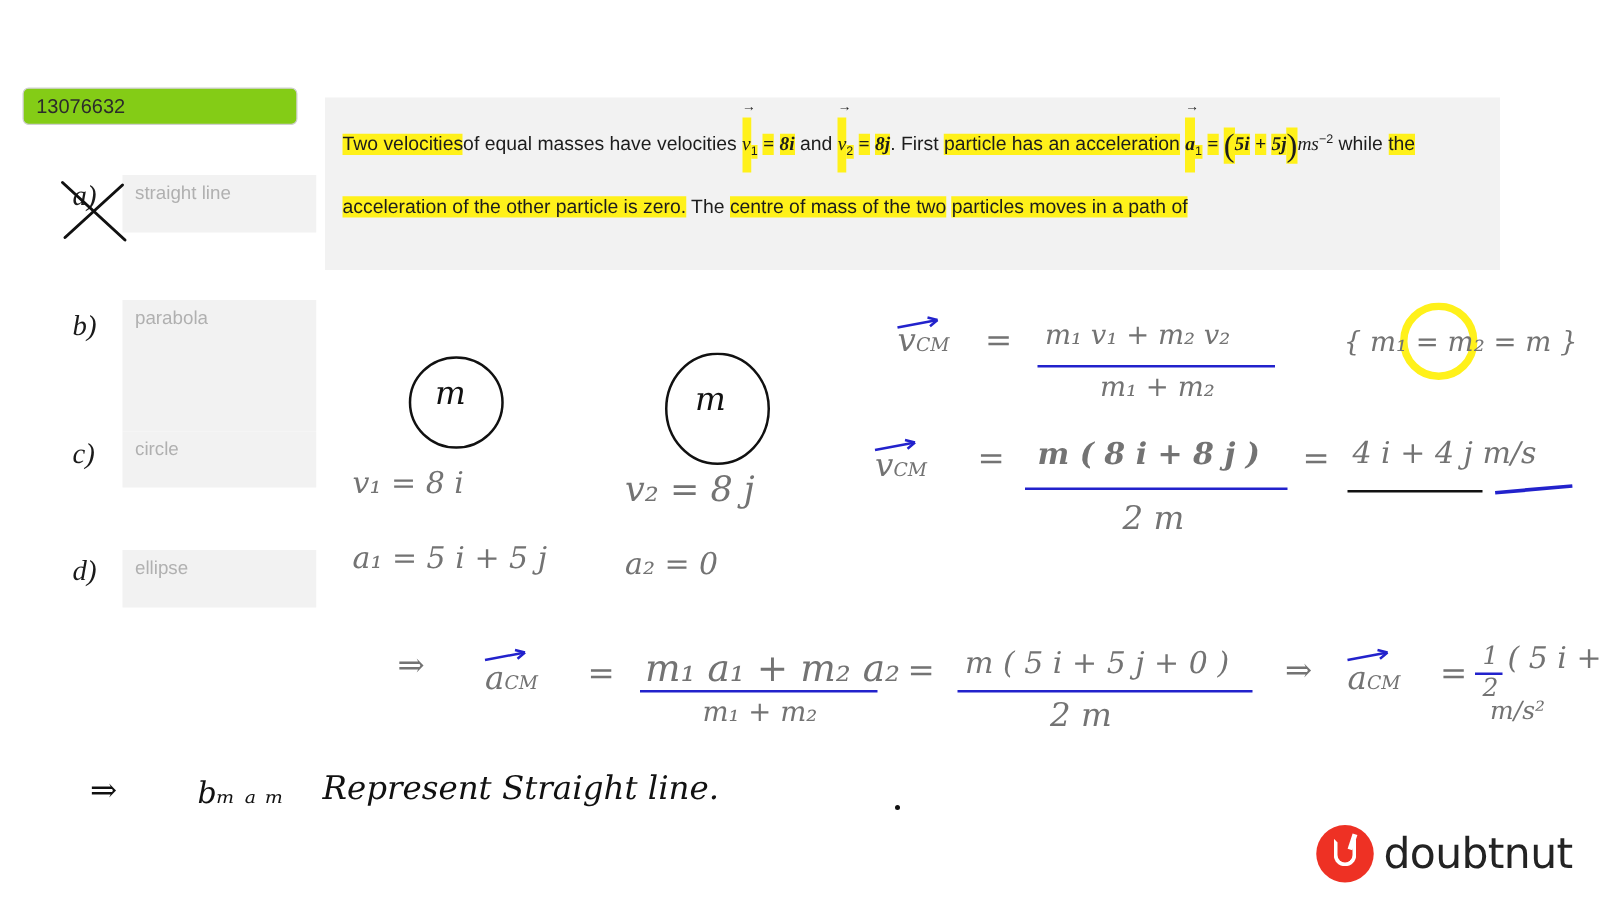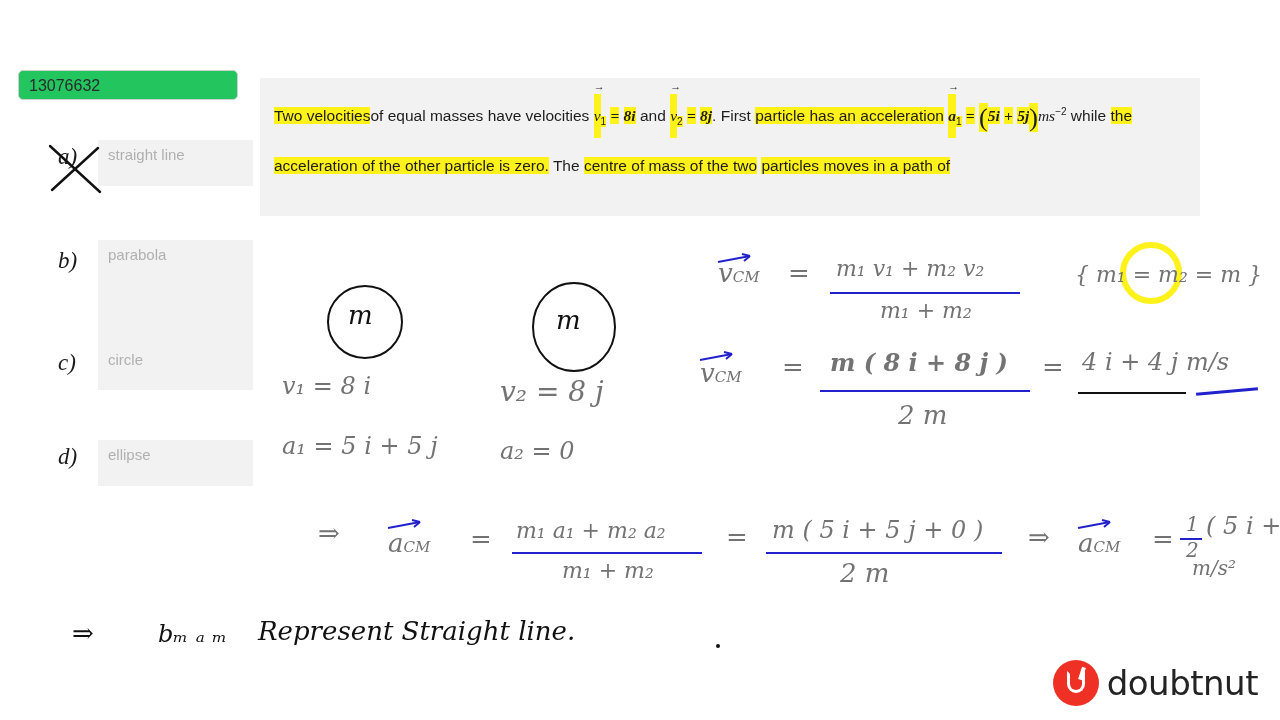--- a/index.html
+++ b/index.html
@@ -23,21 +23,21 @@
 
   
   .qid-box {
     position: absolute;
     left: 18px;
     top: 70px;
     width: 220px;
     height: 30px;
     border: 1px solid #cfcfcf;
     border-radius: 5px;
-    background: #22c55e;
+    background: #84cc16;
     color: #2b2b2b;
     font-size: 16px;
     line-height: 30px;
     padding-left: 10px;
     box-sizing: border-box;
   }
 
   
   .option {
     position: absolute;
@@ -286,21 +286,21 @@
 
     <div class="hand" style="left:318px; top:518px; font-size:26px;">⇒</div>
     <div class="hand" style="left:388px; top:528px; font-size:26px;">
       <span>a</span><span style="font-size:15px;">CM</span>
     </div>
     <svg style="position:absolute;left:386px;top:518px;" width="40" height="14">
       <path d="M2 10 L34 4" stroke="#2222cc" stroke-width="2" fill="none"></path>
       <path d="M34 4 L26 2 M34 4 L28 9" stroke="#2222cc" stroke-width="2" fill="none"></path>
     </svg>
     <div class="hand" style="left:470px; top:524px; font-size:26px;">=</div>
-    <div class="hand" style="left:516px; top:518px; font-size:22px;">m₁ a₁ + m₂ a₂</div>
+    <div class="hand" style="left:516px; top:518px; font-size:30px;">m₁ a₁ + m₂ a₂</div>
     <div style="position:absolute;left:512px;top:552px;width:190px;height:2px;background:#2222cc;"></div>
     <div class="hand" style="left:562px; top:558px; font-size:22px;">m₁ + m₂</div>
 
     <div class="hand" style="left:726px; top:522px; font-size:26px;">=</div>
     <div class="hand" style="left:772px; top:516px; font-size:24px;">m ( 5 i + 5 j + 0 )</div>
     <div style="position:absolute;left:766px;top:552px;width:236px;height:2px;background:#2222cc;"></div>
     <div class="hand" style="left:840px; top:558px; font-size:26px;">2 m</div>
 
     <div class="hand" style="left:1028px; top:522px; font-size:26px;">⇒</div>
     <div class="hand" style="left:1078px; top:528px; font-size:26px;">

